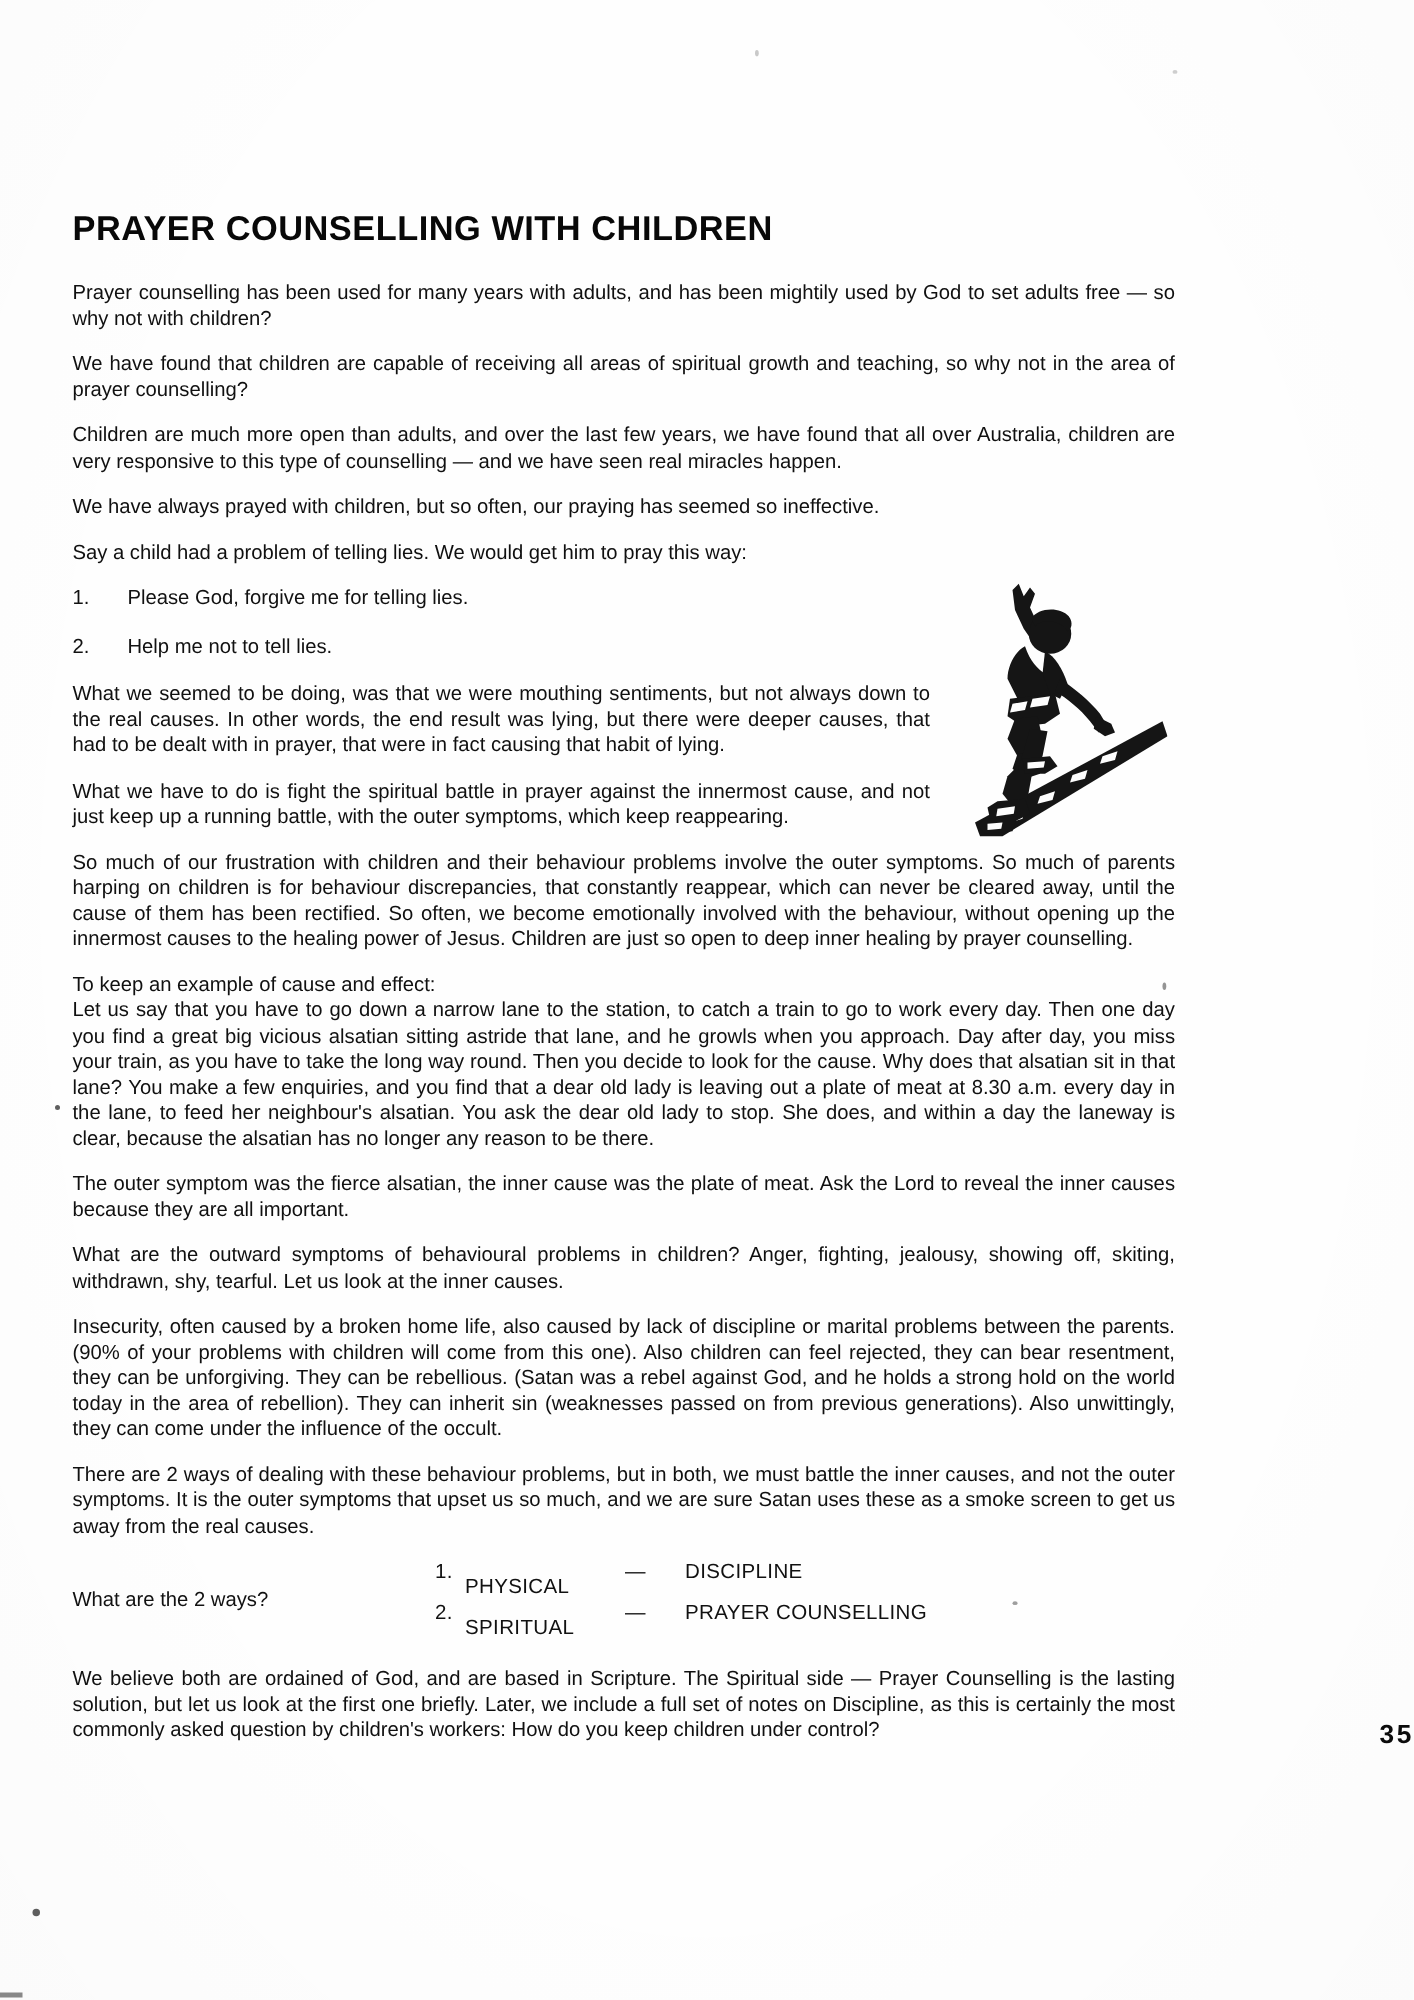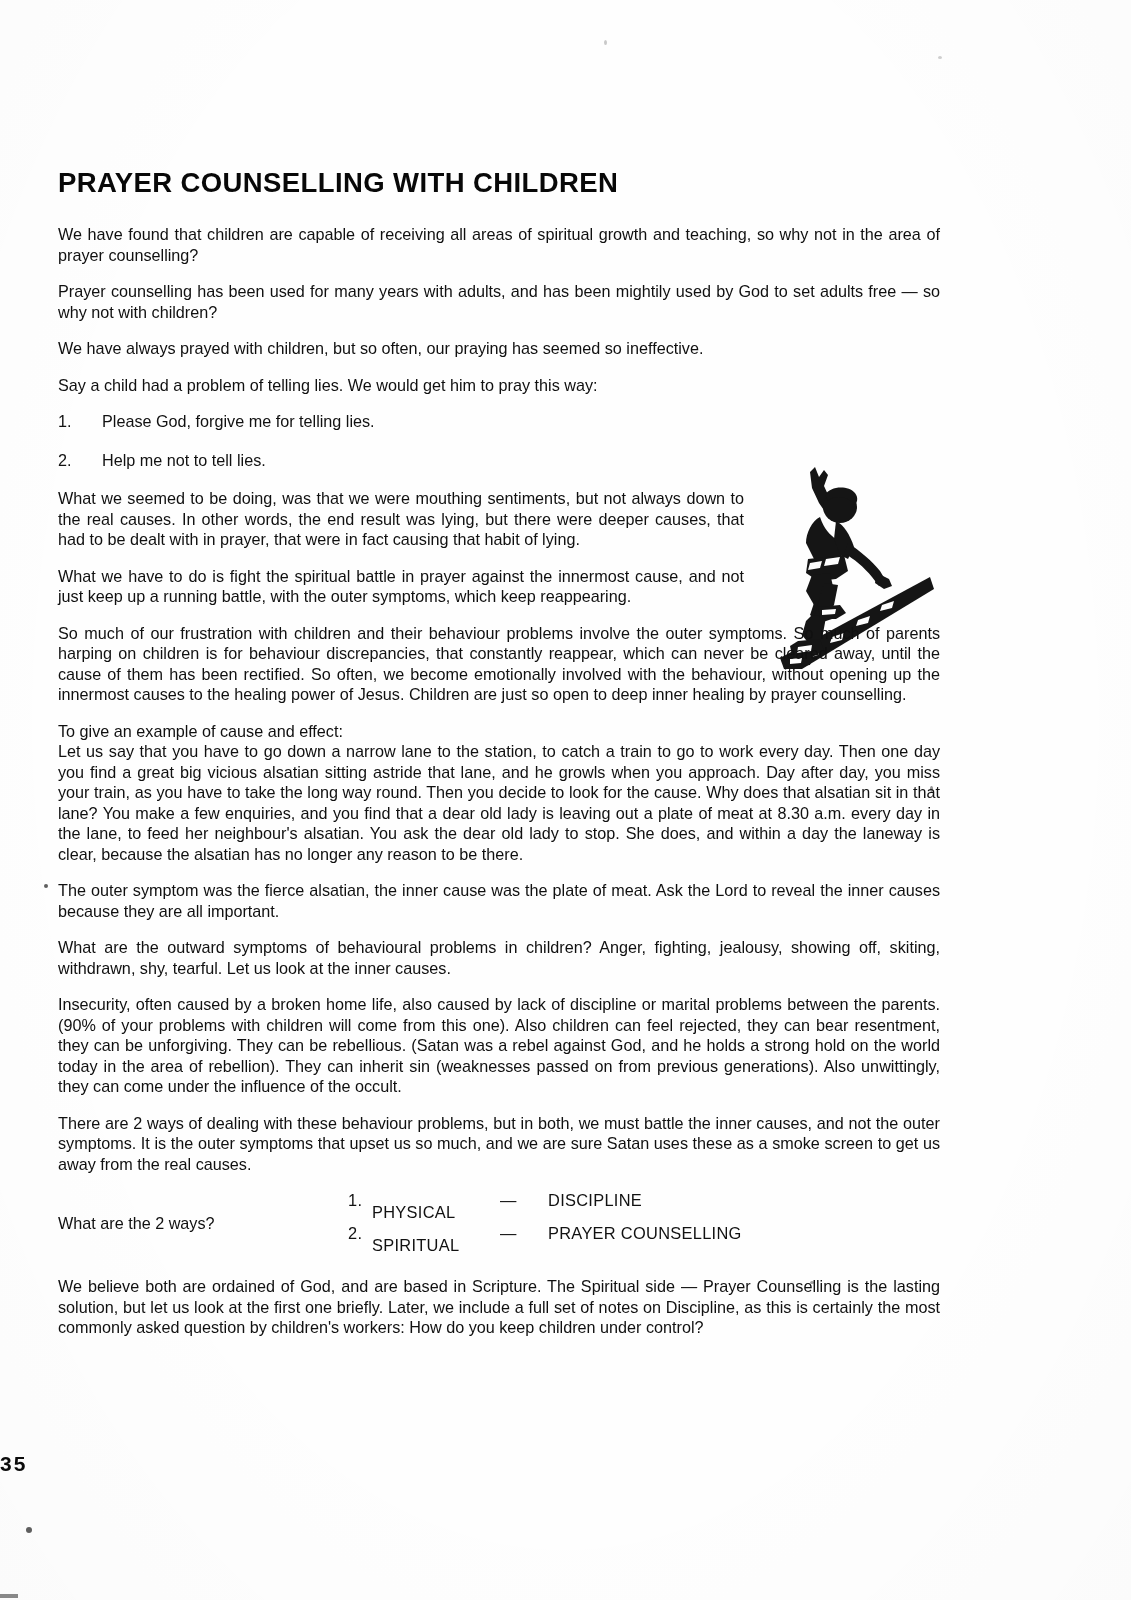--- a/index.html
+++ b/index.html
@@ -105,22 +105,22 @@
   }
   .ways-row .w-num   { width: 24px; flex: 0 0 24px; }
   .ways-row .w-kind  { width: 128px; flex: 0 0 128px; margin-top: 12px; }
   .ways-row .w-dash  { width: 48px; flex: 0 0 48px; }
   .ways-row .w-val   { flex: 1; }
 
   .page-number {
     position: absolute;
     left: 0;
     right: 0;
-    top: 1452px;
-    text-align: left;
+    top: 1376px;
+    text-align: right;
     font-size: 21px;
     font-weight: bold;
     letter-spacing: 2px;
     color: #0b0b0b;
   }
 
   
   .speck {
     position: absolute;
     background: #2a2a2a;
@@ -191,40 +191,41 @@
         <path d="M26 200 L52 198 L48 210 L26 212 L20 206 Z"></path>
         <path d="M28 204 L40 203 L39 208 L28 209 Z" fill="#fdfdfd"></path>
       </g>
     </svg>
   </div>
 
   <div class="content">
 
     <h1 class="doc-title">PRAYER COUNSELLING WITH CHILDREN</h1>
 
+    <p class="para">Prayer counselling has been used for many years with adults, and has been mightily used by God to set adults free — so why not with children?</p>
     <p class="para">We have found that children are capable of receiving all areas of spiritual growth and teaching, so why not in the area of prayer counselling?</p>
-    <p class="para">Prayer counselling has been used for many years with adults, and has been mightily used by God to set adults free — so why not with children?</p>
+    <p class="para">Children are much more open than adults, and over the last few years, we have found that all over Australia, children are very responsive to this type of counselling — and we have seen real miracles happen.</p>
     <p class="para">We have always prayed with children, but so often, our praying has seemed so ineffective.</p>
     <p class="para">Say a child had a problem of telling lies. We would get him to pray this way:</p>
 
     <div class="numbered">
       <span class="num">1.</span>
       <span>Please God, forgive me for telling lies.</span>
     </div>
     <div class="numbered">
       <span class="num">2.</span>
       <span>Help me not to tell lies.</span>
     </div>
 
     <p class="para narrow">What we seemed to be doing, was that we were mouthing sentiments, but not always down to the real causes. In other words, the end result was lying, but there were deeper causes, that had to be dealt with in prayer, that were in fact causing that habit of lying.</p>
     <p class="para narrow">What we have to do is fight the spiritual battle in prayer against the innermost cause, and not just keep up a running battle, with the outer symptoms, which keep reappearing.</p>
 
     <p class="para">So much of our frustration with children and their behaviour problems involve the outer symptoms. So much of parents harping on children is for behaviour discrepancies, that constantly reappear, which can never be cleared away, until the cause of them has been rectified. So often, we become emotionally involved with the behaviour, without opening up the innermost causes to the healing power of Jesus. Children are just so open to deep inner healing by prayer counselling.</p>
 
-    <p class="para tight">To give an example of cause and effect:</p>
+    <p class="para tight">To keep an example of cause and effect:</p>
     <p class="para">Let us say that you have to go down a narrow lane to the station, to catch a train to go to work every day. Then one day you find a great big vicious alsatian sitting astride that lane, and he growls when you approach. Day after day, you miss your train, as you have to take the long way round. Then you decide to look for the cause. Why does that alsatian sit in that lane? You make a few enquiries, and you find that a dear old lady is leaving out a plate of meat at 8.30 a.m. every day in the lane, to feed her neighbour's alsatian. You ask the dear old lady to stop. She does, and within a day the laneway is clear, because the alsatian has no longer any reason to be there.</p>
 
     <p class="para">The outer symptom was the fierce alsatian, the inner cause was the plate of meat. Ask the Lord to reveal the inner causes because they are all important.</p>
     <p class="para">What are the outward symptoms of behavioural problems in children? Anger, fighting, jealousy, showing off, skiting, withdrawn, shy, tearful. Let us look at the inner causes.</p>
     <p class="para">Insecurity, often caused by a broken home life, also caused by lack of discipline or marital problems between the parents. (90% of your problems with children will come from this one). Also children can feel rejected, they can bear resentment, they can be unforgiving. They can be rebellious. (Satan was a rebel against God, and he holds a strong hold on the world today in the area of rebellion). They can inherit sin (weaknesses passed on from previous generations). Also unwittingly, they can come under the influence of the occult.</p>
     <p class="para">There are 2 ways of dealing with these behaviour problems, but in both, we must battle the inner causes, and not the outer symptoms. It is the outer symptoms that upset us so much, and we are sure Satan uses these as a smoke screen to get us away from the real causes.</p>
 
     <div class="ways-block">
       <div class="ways-q">What are the 2 ways?</div>
       <div class="ways-list">

